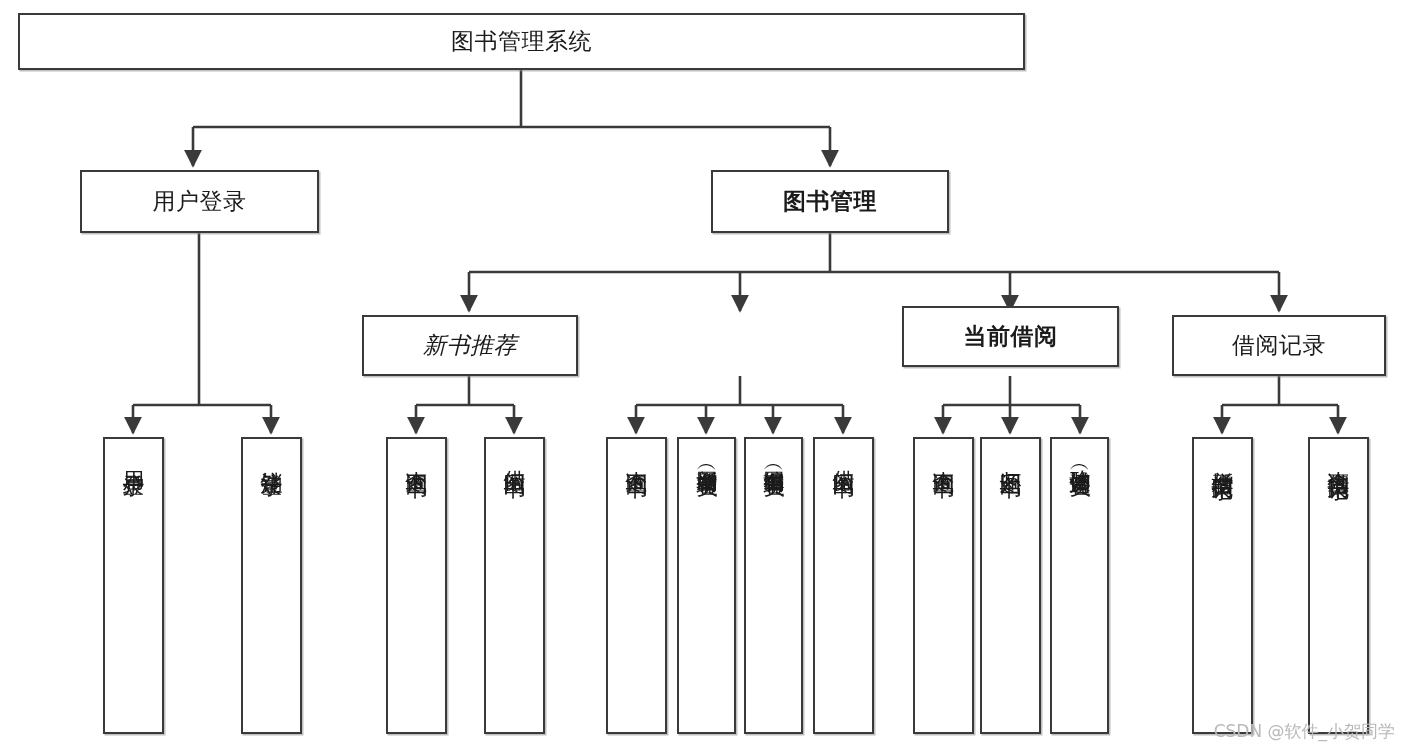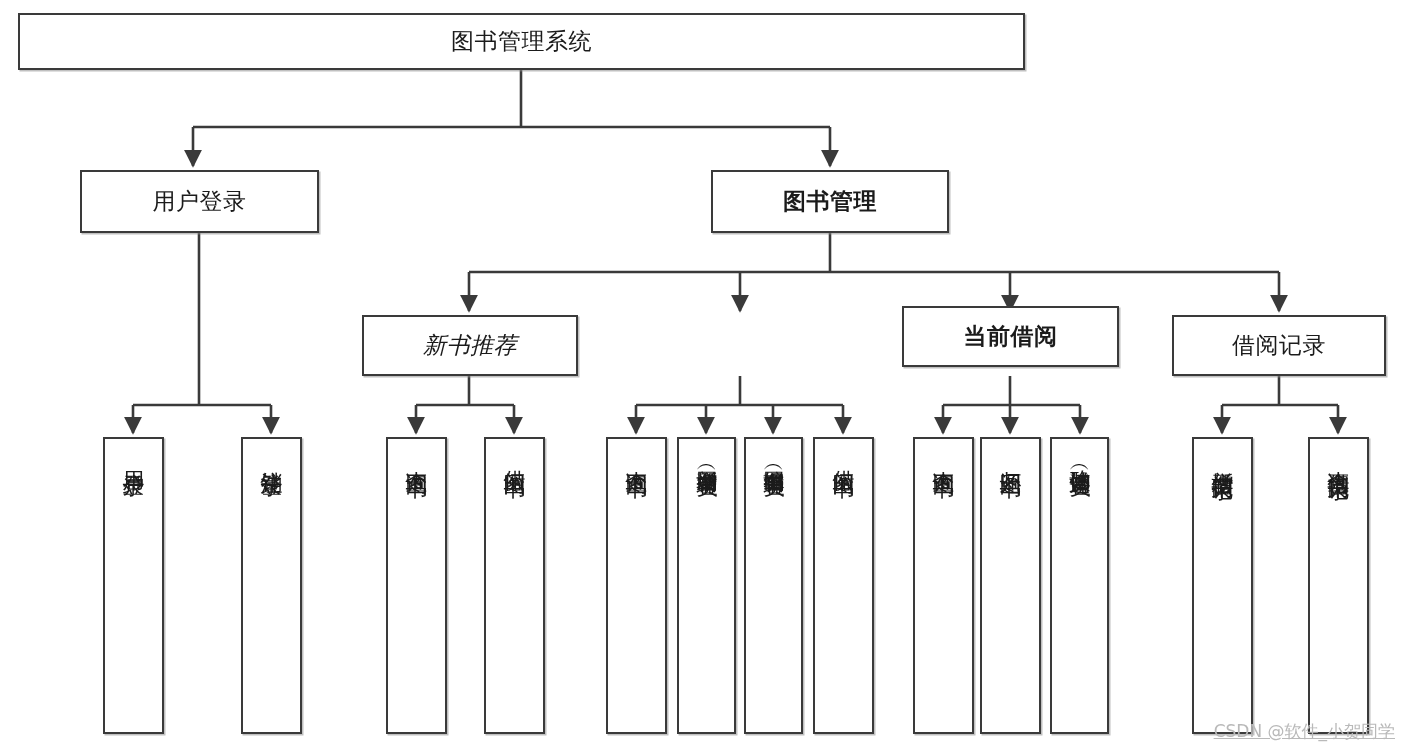--- a/index.html
+++ b/index.html
@@ -67,21 +67,20 @@
   }
   #watermark {
     position: absolute;
     right: 10px;
     bottom: 4px;
     font-size: 17px;
     color: #b9b9b9;
     z-index: 5;
     white-space: nowrap;
     font-family: "DejaVu Sans", "Liberation Sans", sans-serif;
-    text-decoration: underline;
   }
 </style>
 </head>
 <body>
 
 <div id="canvas">
 
   <svg id="edges" viewBox="0 0 1405 747" xmlns="http://www.w3.org/2000/svg">
     <defs>
       <marker id="arrow" viewBox="0 0 10 10" refX="9" refY="5" markerWidth="7" markerHeight="7" orient="auto-start-reverse">

